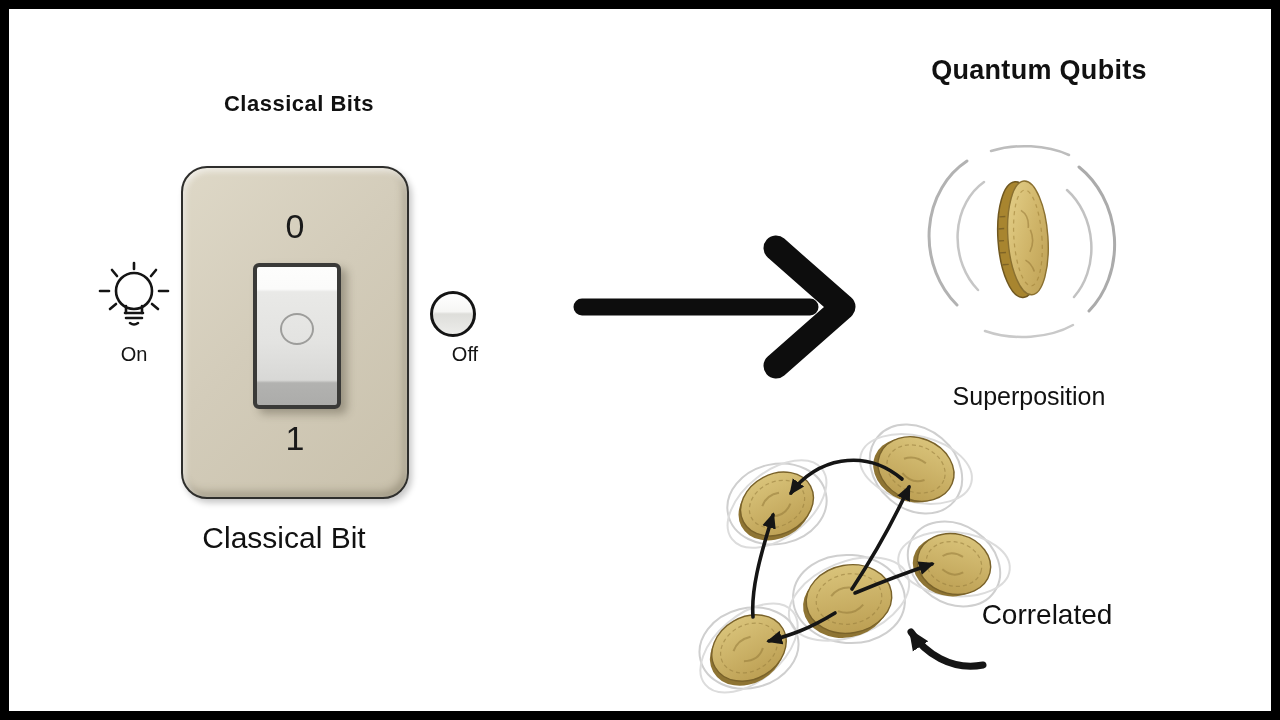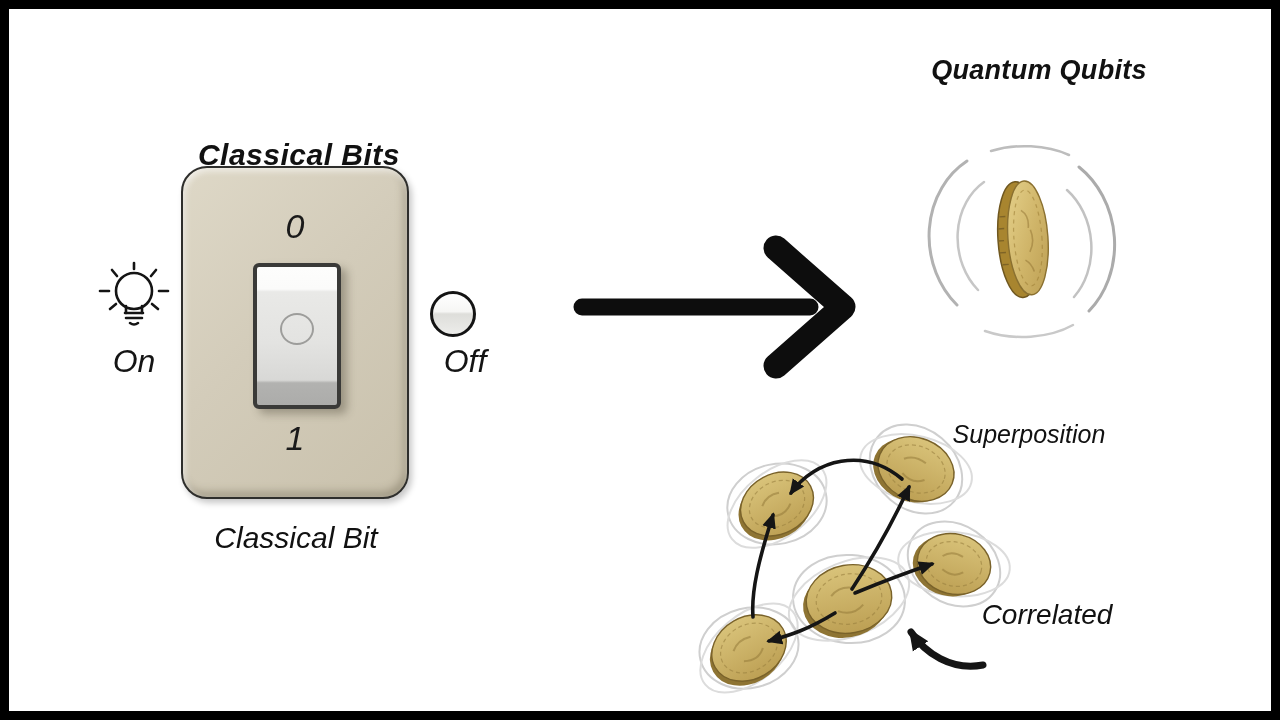--- a/index.html
+++ b/index.html
@@ -7,26 +7,26 @@
   .canvas {
     position: relative;
     width: 1280px; height: 720px;
     background: #ffffff;
     border: 9px solid #000000;
     overflow: hidden;
     font-family: "Liberation Sans", sans-serif;
     color: #111111;
   }
   .abs { position: absolute; }
-  .ctr { text-align: center; font-style: italic; }
+  .ctr { text-align: center; }
 
   
   .title-classical {
     left: 130px; top: 82px; width: 320px;
-    font-size: 30px; font-weight: bold; letter-spacing: 0.5px; margin-top: 47px;
+    font-size: 22px; font-weight: bold; letter-spacing: 0.5px;
   }
   .switch-plate {
     left: 172px; top: 157px; width: 228px; height: 333px;
     border-radius: 26px;
     background: linear-gradient(135deg, #ded8c7 0%, #d3ccba 45%, #c9c1ac 100%);
     border: 2px solid #2e2e2c;
     box-shadow: inset 2px 3px 6px rgba(255,255,255,0.65),
                 inset -3px -5px 9px rgba(92,84,62,0.38),
                 3px 4px 6px rgba(0,0,0,0.22);
   }
@@ -41,47 +41,47 @@
        #fdfdfc 0%, #fbfbfa 16%, #e9e9e7 18%,
        #e3e3e1 55%, #d8d8d6 82%,
        #b2b2b0 84%, #acacaa 100%);
     box-shadow: 6px 5px 8px rgba(60,55,40,0.35);
   }
   .rocker-circle {
     position: absolute; left: 50%; top: 46px;
     width: 34px; height: 32px; margin-left: -17px;
     border: 2.5px solid #9d9d9b; border-radius: 50%;
   }
-  .side-label { font-size: 32px; color: #141414; }
+  .side-label { font-size: 20px; color: #141414; }
   .on-wrap  { left: 83px; top: 252px; width: 84px; }
   .on-text  { left: 83px; top: 334px; width: 84px; }
   .off-circle {
     left: 421px; top: 282px; width: 46px; height: 46px;
     border: 3px solid #141414; border-radius: 50%;
     background: linear-gradient(180deg, #ffffff 0%, #f6f6f4 44%,
                 #dededa 50%, #ececea 100%);
   }
   .off-text { left: 414px; top: 334px; width: 84px; }
   .caption-classical {
-    left: 146px; top: 512px; width: 282px;
+    left: 134px; top: 512px; width: 282px;
     font-size: 30px; font-weight: 400;
   }
 
   
   .big-arrow { left: 558px; top: 222px; }
 
   
   .title-quantum {
     left: 890px; top: 46px; width: 280px;
     font-size: 27px; font-weight: bold; letter-spacing: 0.3px;
   }
   .spin-coin { left: 918px; top: 126px; }
   .superposition-label {
     left: 895px; top: 373px; width: 250px;
-    font-size: 25px; font-weight: 400; margin-top: 38px;
+    font-size: 25px; font-weight: 400;
   }
   .cluster { left: 640px; top: 392px; }
   .entangle-label {
     left: 928px; top: 590px; width: 220px;
     font-size: 28px; line-height: 32px; font-weight: 400;
   }
 </style>
 </head>
 <body>
 

